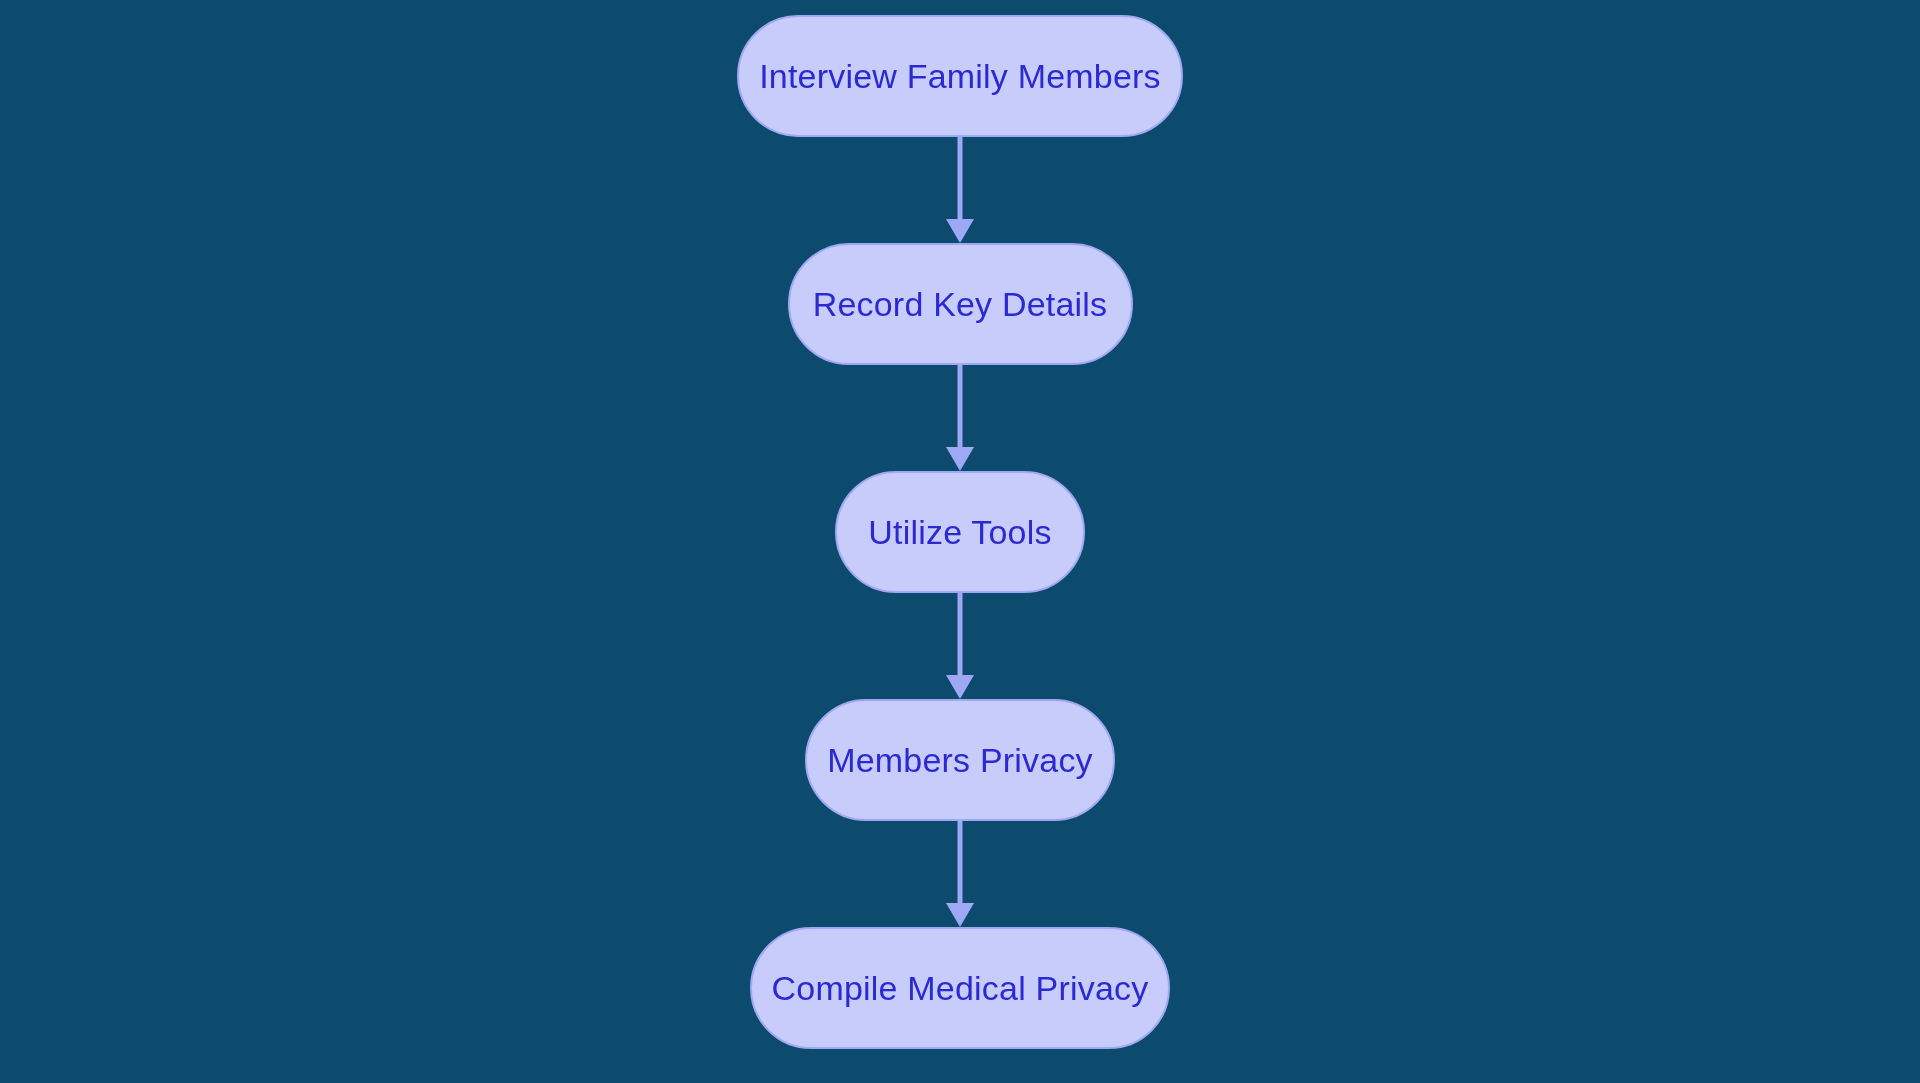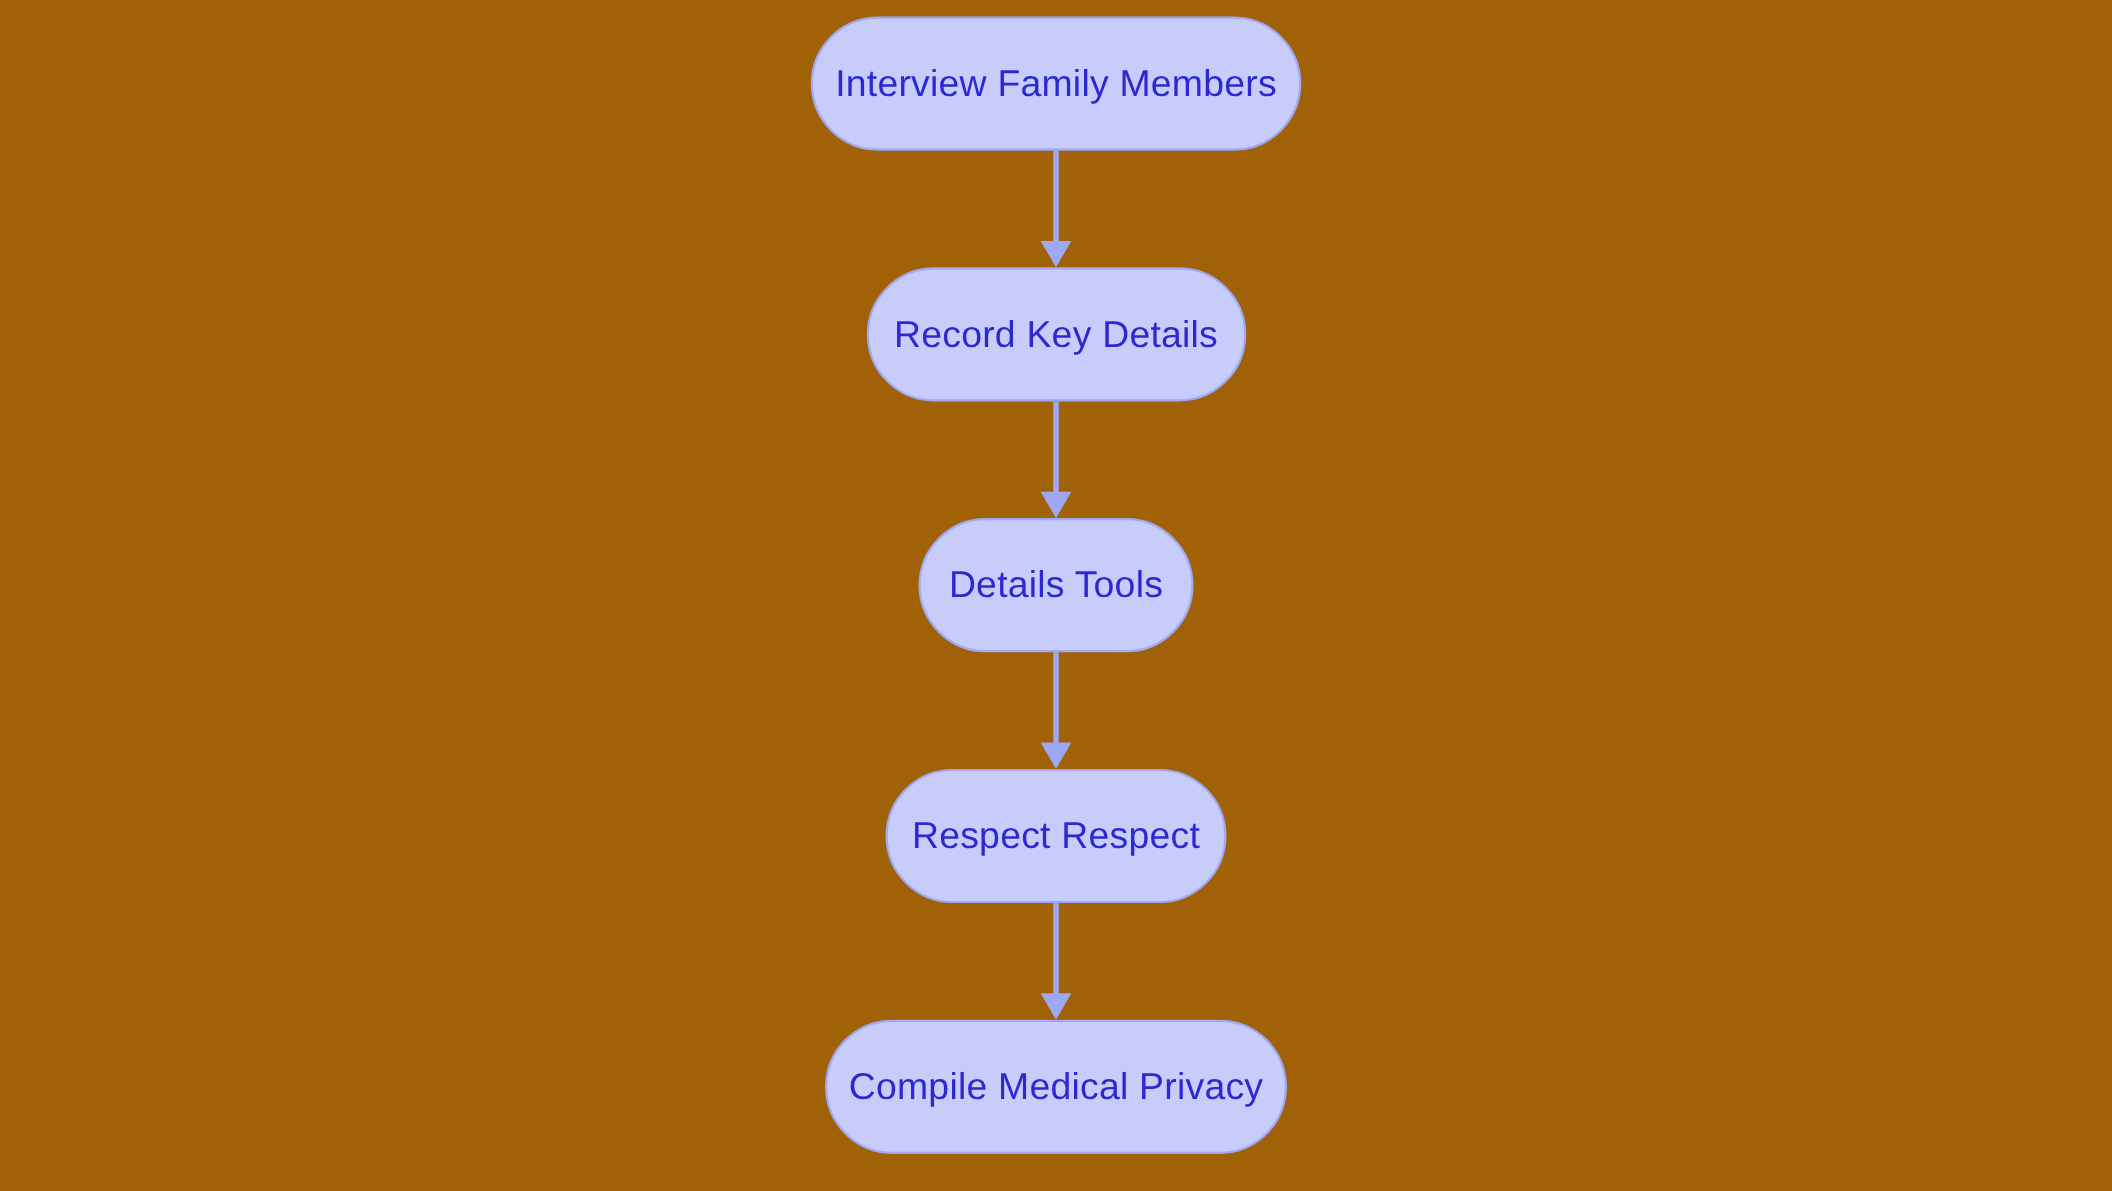--- a/index.html
+++ b/index.html
@@ -12,21 +12,21 @@
     width: 1920px;
     height: 1083px;
     overflow: hidden;
     font-family: "Liberation Sans", "DejaVu Sans", sans-serif;
   }
 
   #flowchart-canvas {
     position: relative;
     width: 1920px;
     height: 1083px;
-    background: #a16207;
+    background: #0c4a6e;
   }
 
   .flow-column {
     position: absolute;
     left: 0;
     top: 0;
     width: 1920px;
     height: 1083px;
     display: flex;
     flex-direction: column;
@@ -113,30 +113,30 @@
     <div class="flow-node w-1">
       <span class="flow-node-label">Record Key Details</span>
     </div>
 
     <div class="flow-connector">
       <div class="conn-line"></div>
       <div class="conn-arrowhead"></div>
     </div>
 
     <div class="flow-node w-2">
-      <span class="flow-node-label">Details Tools</span>
+      <span class="flow-node-label">Utilize Tools</span>
     </div>
 
     <div class="flow-connector">
       <div class="conn-line"></div>
       <div class="conn-arrowhead"></div>
     </div>
 
     <div class="flow-node w-3">
-      <span class="flow-node-label">Respect Respect</span>
+      <span class="flow-node-label">Members Privacy</span>
     </div>
 
     <div class="flow-connector">
       <div class="conn-line"></div>
       <div class="conn-arrowhead"></div>
     </div>
 
     <div class="flow-node w-4">
       <span class="flow-node-label">Compile Medical Privacy</span>
     </div>

